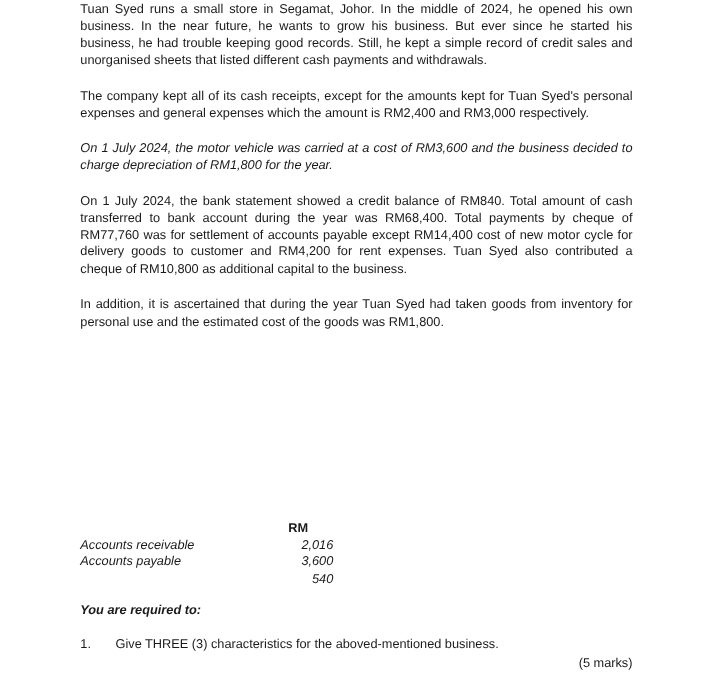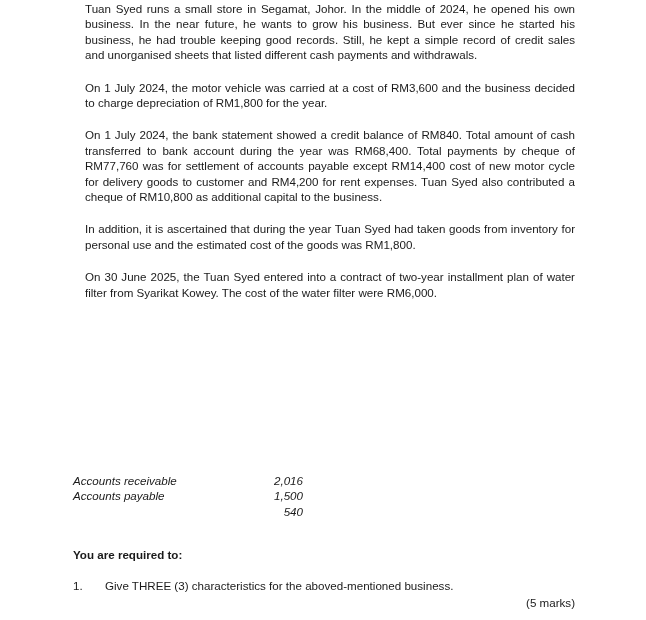--- a/index.html
+++ b/index.html
@@ -17,28 +17,28 @@
       font-size: 11.6px;
       line-height: 15.4px;
     }
     .page {
       position: absolute;
       left: 73px;
       top: 1px;
       width: 502px;
     }
     .para {
-      margin: 0 0 16px 12px;
+      margin: 0 0 16px 0;
       text-align: justify;
       text-align-last: left;
     }
     .p1 { margin-bottom: 17px; }
     .p2 { margin-bottom: 17px; }
     .p3 { margin-bottom: 17px; }
-    .p4 { margin-bottom: 17px; }
+    .p4 { margin-bottom: 17px; font-style: italic; }
     .p5 { margin-bottom: 17px; }
     .p6 { margin-bottom: 17px; }
     .p7 { margin-bottom: 17px; }
     .p8 { margin-bottom: 16px; }
 
     .table {
       position: absolute;
       left: 73px;
       top: 473px;
       width: 230px;
@@ -67,20 +67,21 @@
       position: absolute;
       right: 0;
       text-align: left;
     }
 
     .required {
       position: absolute;
       left: 73px;
       top: 547px;
       font-weight: bold;
+      font-style: italic;
     }
     .question {
       position: absolute;
       left: 73px;
       top: 578px;
       width: 502px;
     }
     .question .num {
       position: absolute;
       left: 0;
@@ -93,34 +94,37 @@
       position: absolute;
       right: 71px;
       top: 595px;
     }
   </style>
 </head>
 <body>
 
 <div class="page">
   <p class="para p1">Tuan Syed runs a small store in Segamat, Johor. In the middle of 2024, he opened his own business. In the near future, he wants to grow his business. But ever since he started his business, he had trouble keeping good records. Still, he kept a simple record of credit sales and unorganised sheets that listed different cash payments and withdrawals.</p>
+  <p class="para p2">The company kept all of its cash receipts, except for the amounts kept for Tuan Syed's personal expenses and general expenses which the amount is  RM2,400 and RM3,000 respectively.</p>
   <p class="para p4">On 1 July 2024, the motor vehicle was carried at a cost of RM3,600 and the business decided to charge depreciation of RM1,800 for the year.</p>
   <p class="para p5">On 1 July 2024, the bank statement showed a credit balance of RM840. Total amount of cash transferred to bank account during the year was RM68,400. Total payments by cheque of RM77,760 was for settlement of accounts payable except RM14,400 cost of new motor cycle for delivery goods to customer and RM4,200 for rent expenses. Tuan Syed also contributed a cheque of RM10,800 as additional capital to the business.</p>
   <p class="para p6">In addition, it is ascertained that during the year Tuan Syed had taken goods from inventory for personal use and the estimated cost of the goods was RM1,800.</p>
-  <p class="para p7">On 30 June 2025, the Tuan Syed entered into a contract of two-year installment plan of water filter from Syarikat Kowey. The cost of the water filter were RM6,000.</p>
 </div>
 
 <div class="table">
+  <div class="table-header">
+    <span class="unit">RM</span>
+  </div>
   <div class="table-row">
     <span class="label">Accounts receivable</span>
     <span class="value">2,016</span>
   </div>
   <div class="table-row">
     <span class="label">Accounts payable</span>
-    <span class="value">1,500</span>
+    <span class="value">3,600</span>
   </div>
   <div class="table-row">
     <span class="value">540</span>
   </div>
 </div>
 
 <div class="required">You are required to:</div>
 
 <div class="question">
   <span class="num">1.</span>

